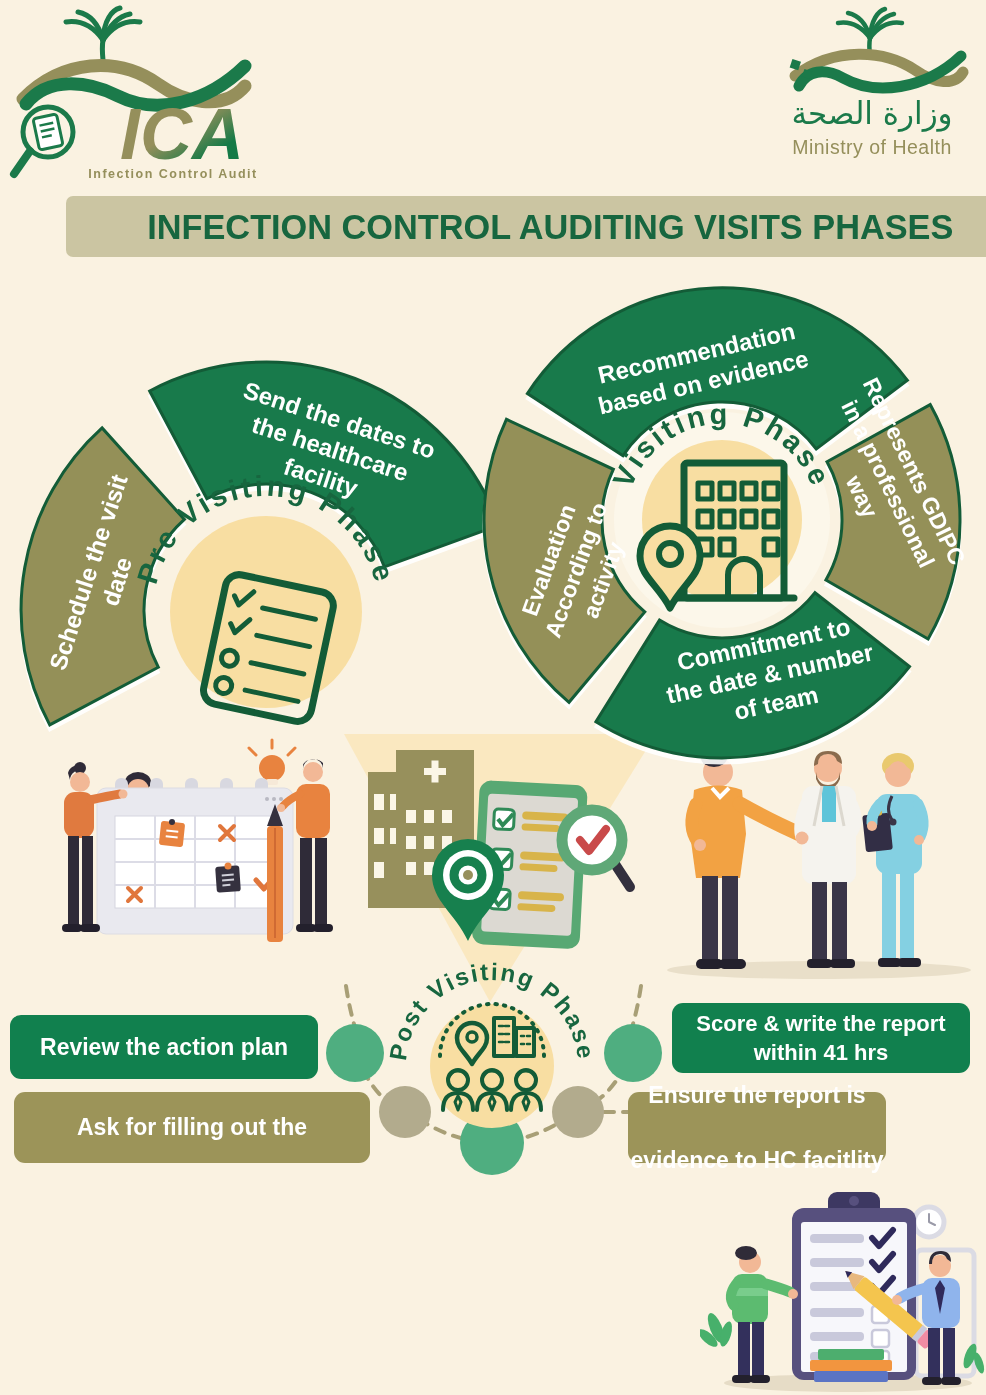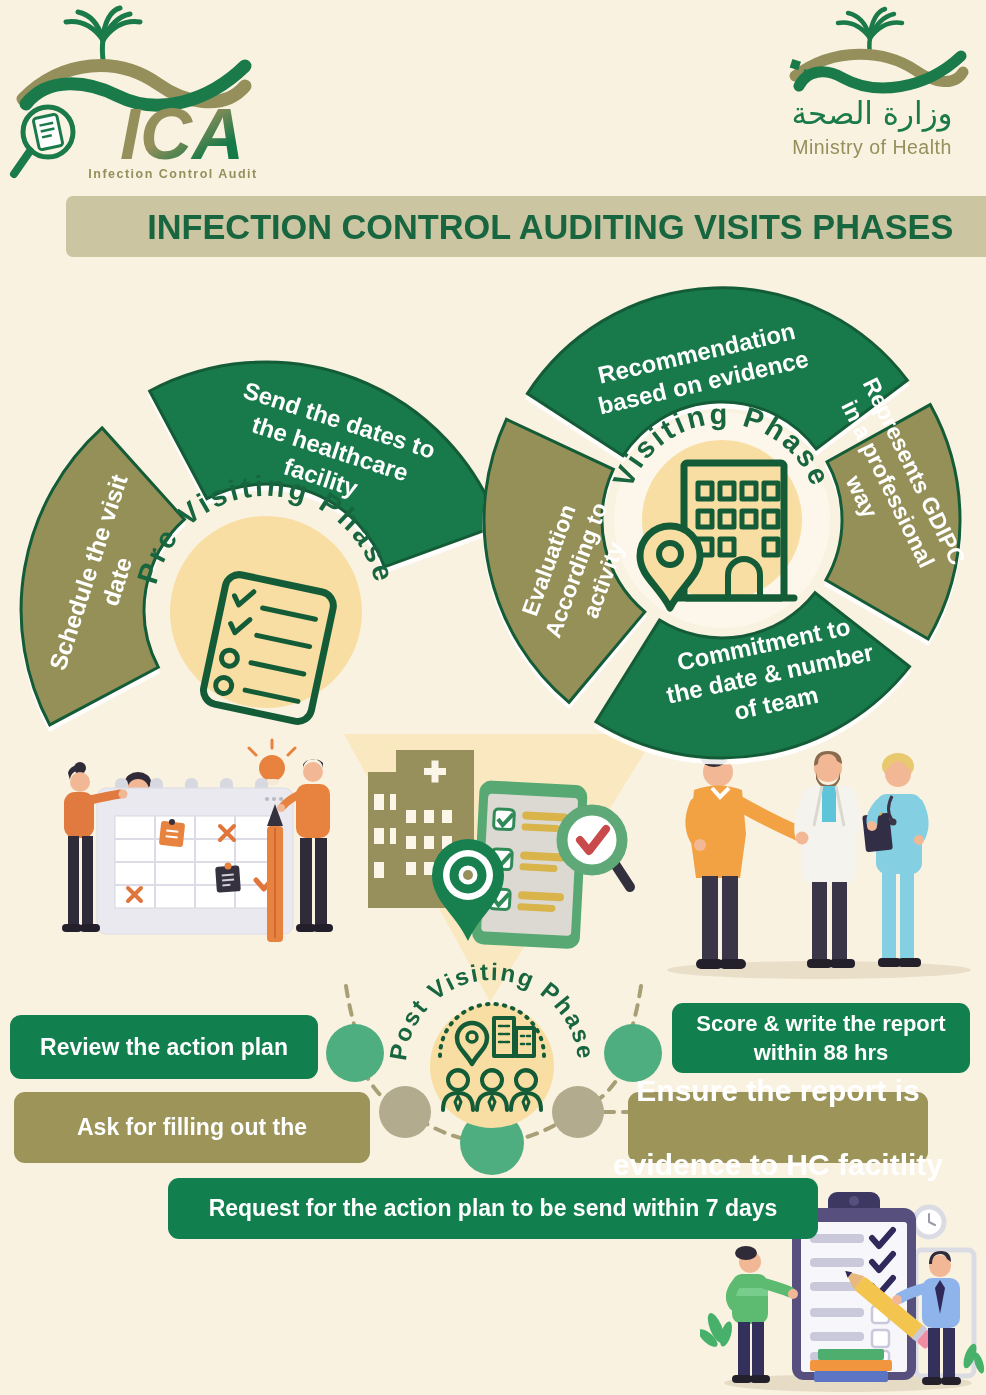--- a/index.html
+++ b/index.html
@@ -476,23 +476,20 @@
   </div>
 
   <div class="box green" style="left:10px;top:1015px;width:308px;height:64px;font-size:23px">
     <div>Review the action plan</div>
   </div>
   <div class="box olive" style="left:14px;top:1092px;width:356px;height:71px;font-size:23px">
     <div>Ask for filling out the</div>
   </div>
   <div class="box green" style="left:672px;top:1003px;width:298px;height:70px;font-size:22px">
     <div>Score &amp; write the report</div>
-    <div>within 88 hrs</div>
-  </div>
-  <div class="box olive" style="left:628px;top:1092px;width:300px;height:71px;font-size:30px">
+    <div>within 41 hrs</div>
+  </div>
+  <div class="box olive" style="left:628px;top:1092px;width:258px;height:71px;font-size:23px">
     <div>Ensure the report is</div>
     <div>evidence to HC facitlity</div>
   </div>
-  <div class="box green" style="left:168px;top:1178px;width:650px;height:61px;font-size:23px">
-    <div>Request for the action plan to be send within 7 days</div>
-  </div>
 
 </div>
 
 </body></html>

